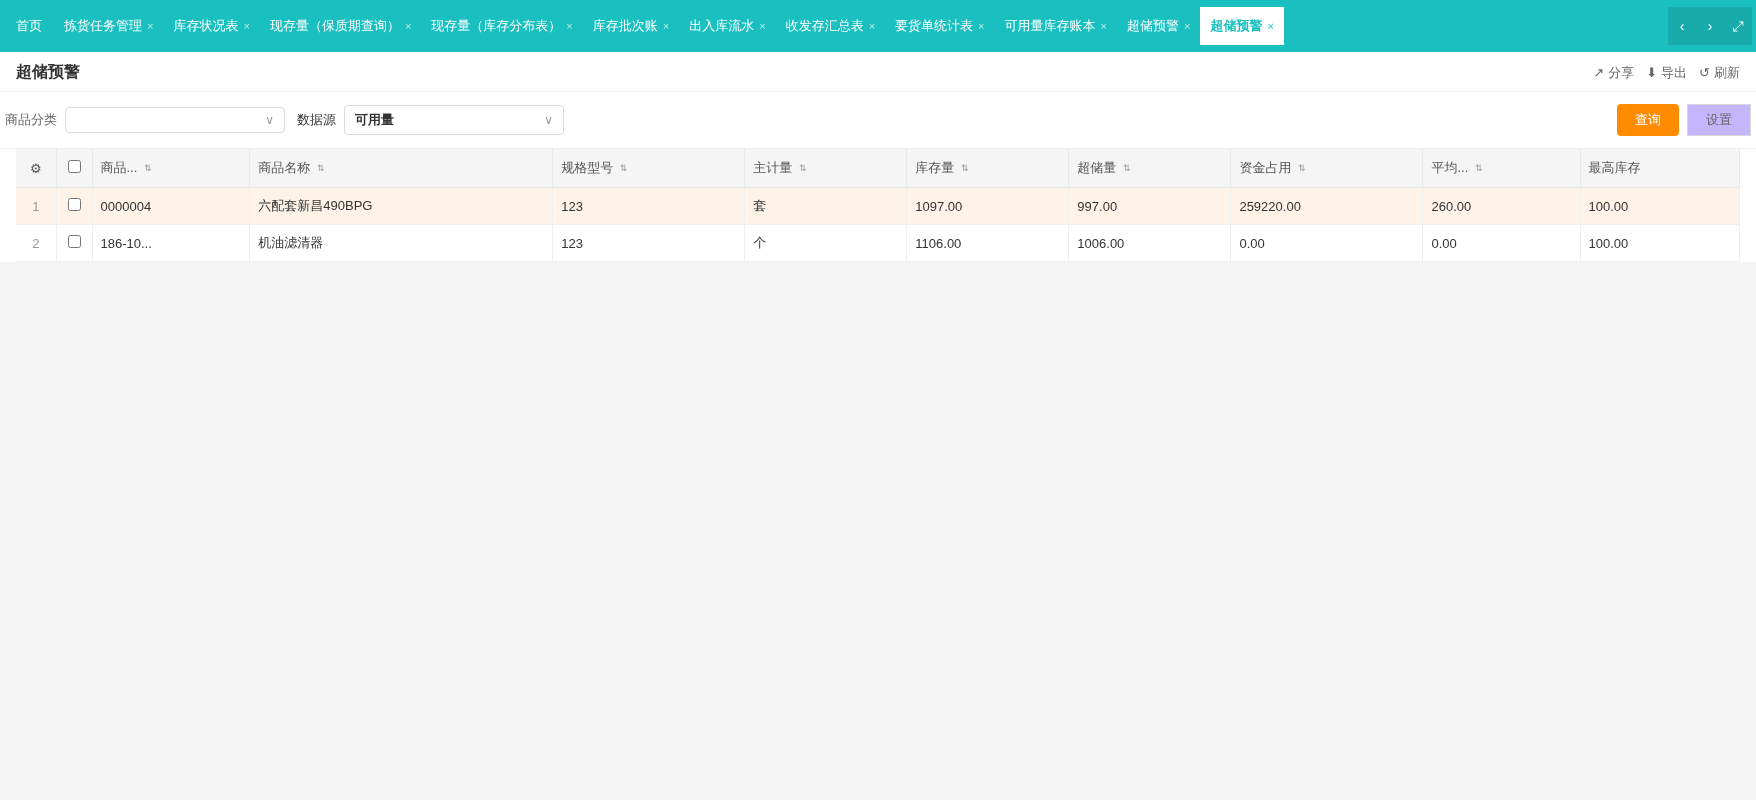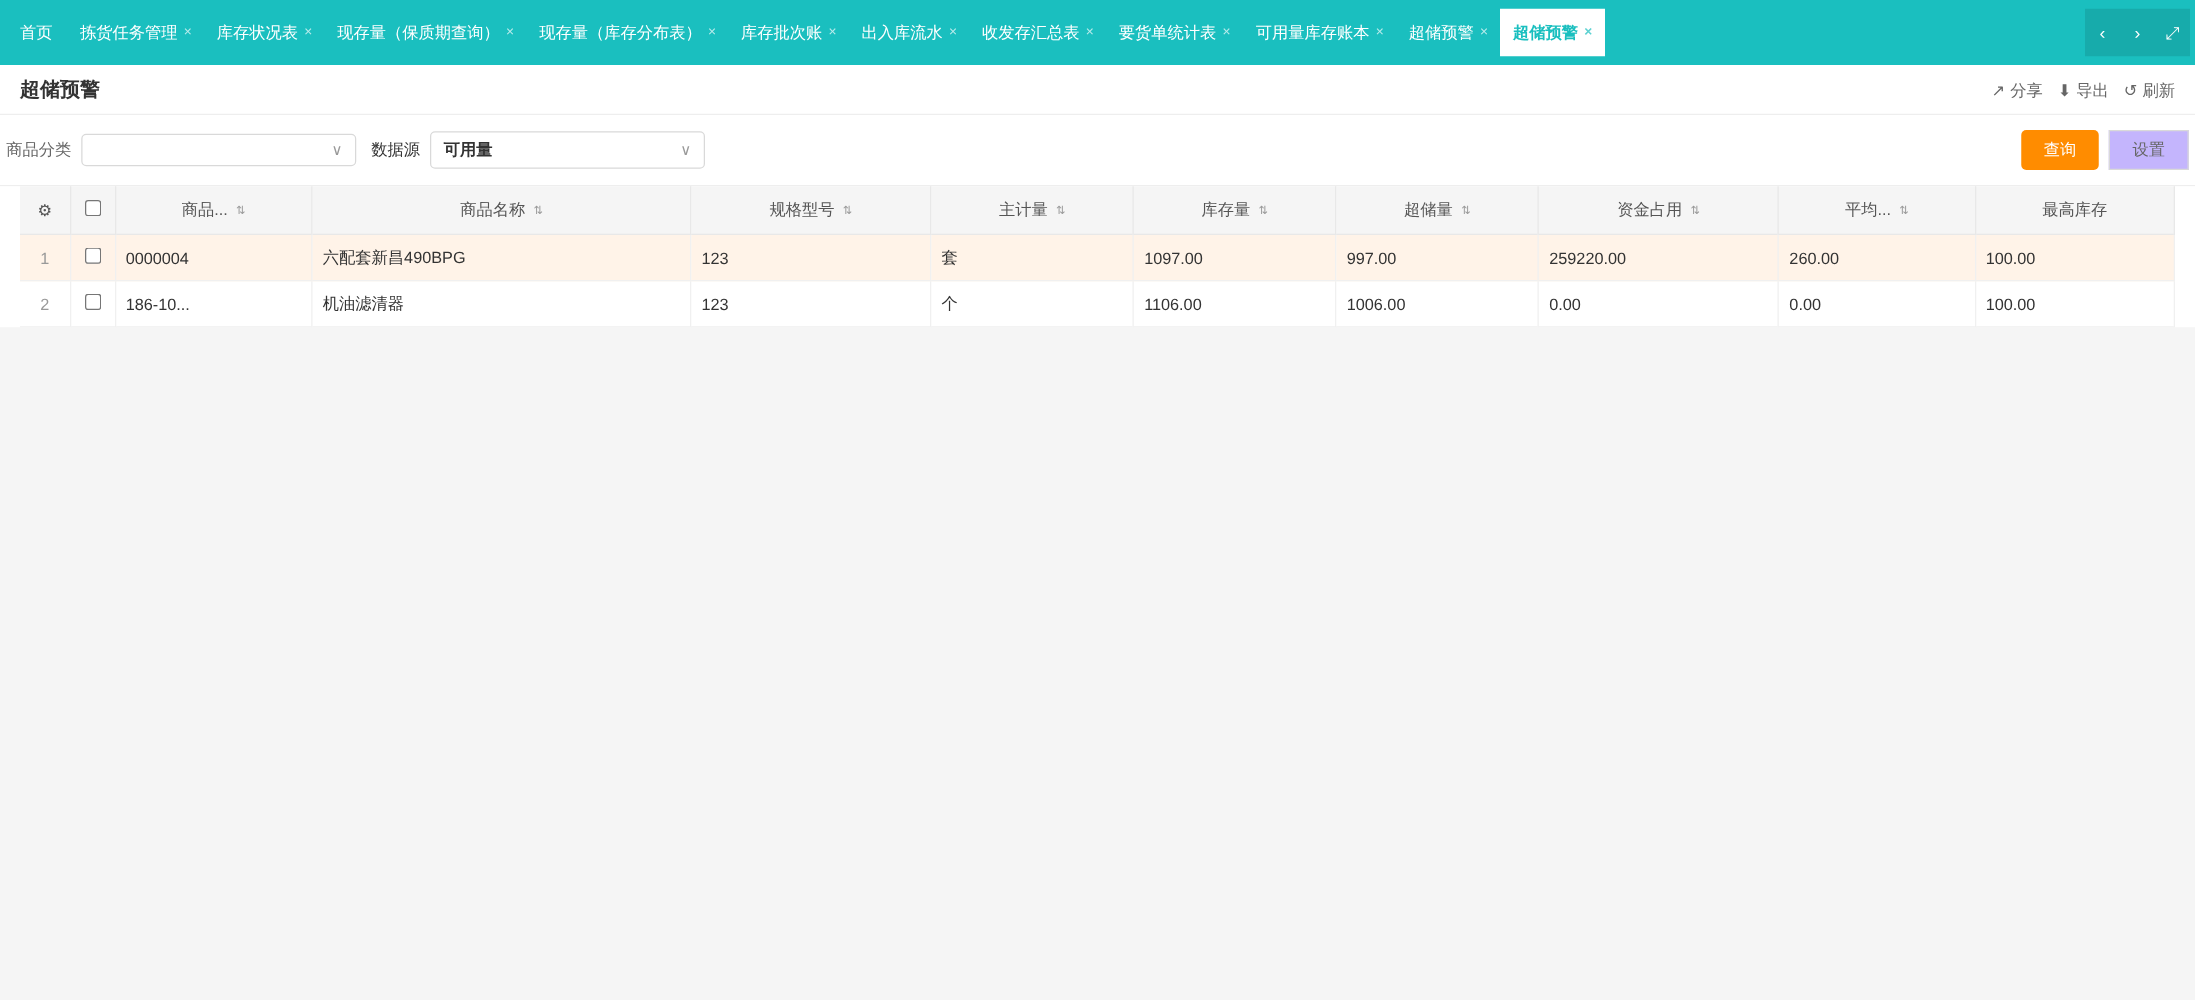--- a/index.html
+++ b/index.html
@@ -152,21 +152,21 @@
       width: 100%;
       border-collapse: collapse;
       font-size: 13px;
     }
     thead tr {
       background: #f5f5f5;
       border-bottom: 1px solid #e8e8e8;
     }
     thead th {
       padding: 10px 8px;
-      text-align: center;
+      text-align: left;
       color: #555;
       font-weight: normal;
       white-space: nowrap;
       border-right: 1px solid #e8e8e8;
       user-select: none;
     }
     thead th .sort-icon {
       display: inline-flex;
       flex-direction: column;
       margin-left: 3px;

